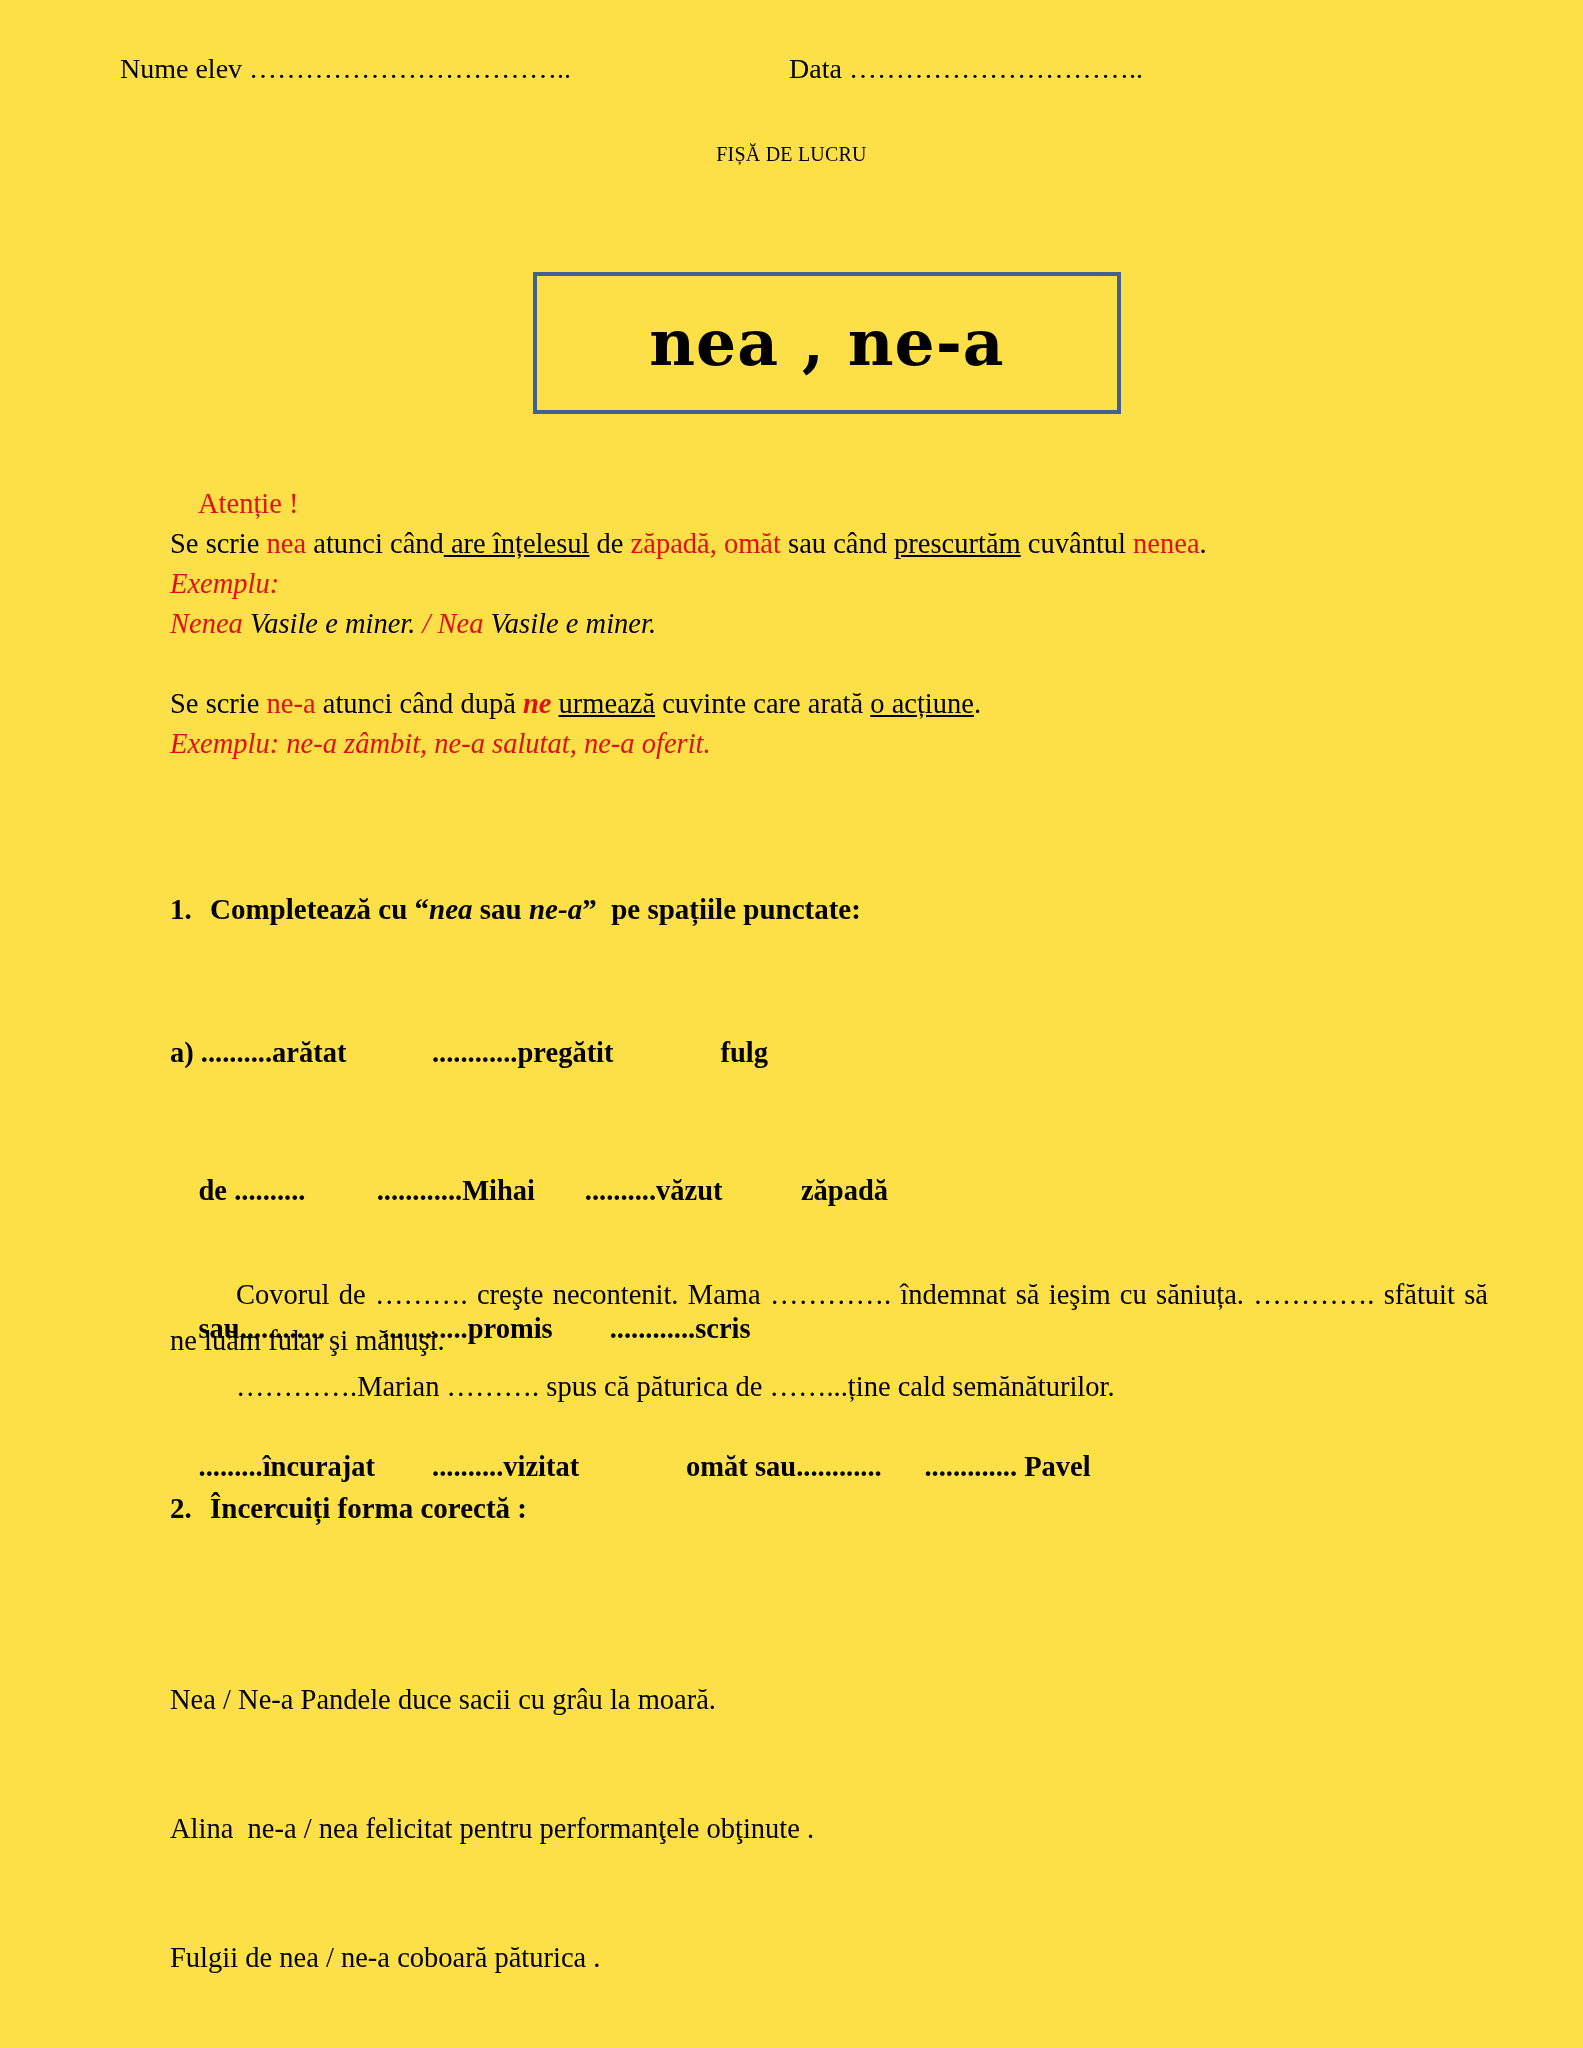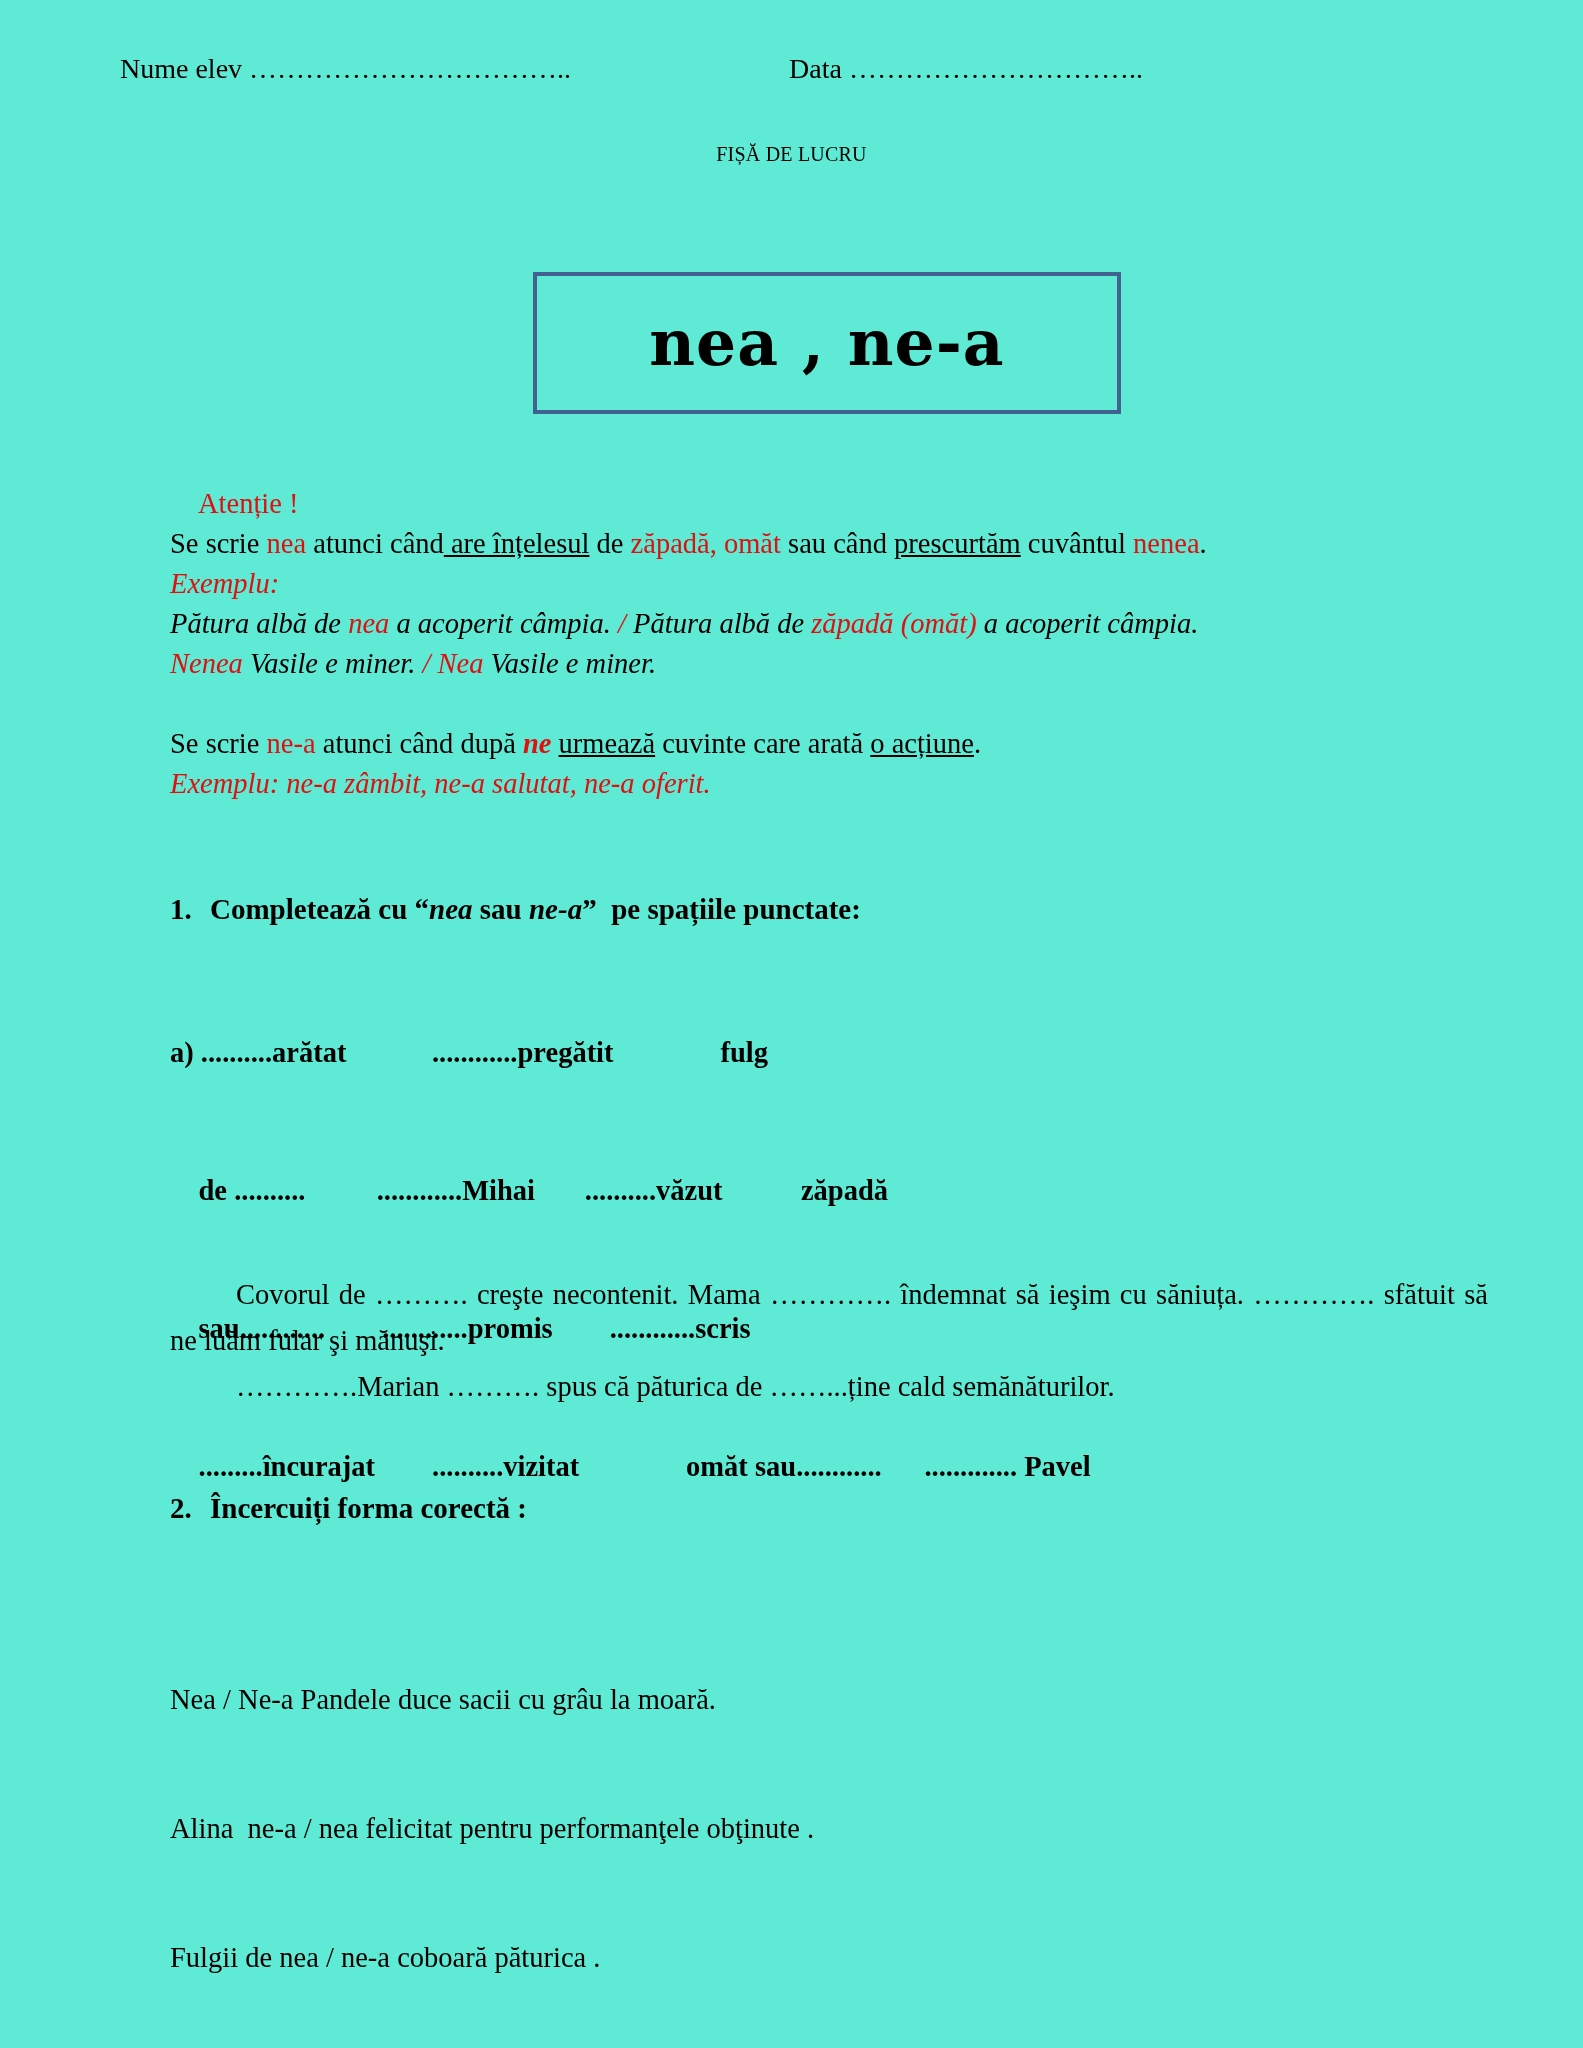--- a/index.html
+++ b/index.html
@@ -9,21 +9,21 @@
   }
   body {
     font-family: "Liberation Serif", "DejaVu Serif", serif;
     color: #000000;
   }
   .page {
     position: relative;
     width: 1583px;
     height: 2048px;
     margin: 0 auto;
-    background: #5eead4;
+    background: #fde047;
     box-sizing: border-box;
     padding: 8px;
     overflow: hidden;
   }
 
   
   .header-row {
     position: absolute;
     top: 52px;
     left: 120px;
@@ -149,21 +149,20 @@
     <span class="title-text">nea , ne-a</span>
   </div>
 
   <div class="notes">
     <p><span class="red" style="color: rgb(224, 16, 16); margin-left: 28px;">Atenție !</span></p>
 
     <p><span>Se scrie </span><span class="red" style="color: rgb(224, 16, 16);">nea</span><span> atunci când</span><span class="ul"> are înțelesul</span><span> de </span><span class="red" style="color: rgb(224, 16, 16);">zăpadă, omăt</span><span>  sau când </span><span class="ul">prescurtăm</span><span> cuvântul </span><span class="red" style="color: rgb(224, 16, 16);">nenea</span><span>.</span></p>
 
     <p><span class="red-i" style="color: rgb(224, 16, 16);">Exemplu:</span></p>
 
-    <p><span class="it">Pătura albă de </span><span class="red-i" style="color: rgb(224, 16, 16);">nea</span><span class="it"> a acoperit câmpia.</span><span class="red-i" style="color: rgb(224, 16, 16);"> / </span><span class="it">Pătura albă de </span><span class="red-i" style="color: rgb(224, 16, 16);">zăpadă (omăt)</span><span class="it"> a acoperit câmpia.</span></p>
 
     <p><span class="red-i" style="color: rgb(224, 16, 16);">Nenea</span><span class="it"> Vasile e miner.</span><span class="red-i" style="color: rgb(224, 16, 16);"> /  </span><span class="red-i" style="color: rgb(224, 16, 16);">Nea</span><span class="it"> Vasile e miner.</span></p>
 
     <p class="spacer-line">&nbsp;</p>
 
     <p><span>Se scrie </span><span class="red" style="color: rgb(224, 16, 16);">ne-a</span><span> atunci când după </span><span class="red-bi" style="color: rgb(224, 16, 16);">ne</span><span> </span><span class="ul">urmează</span><span> cuvinte care arată </span><span class="ul">o acțiune</span><span>.</span></p>
 
     <p><span class="red-i" style="color: rgb(224, 16, 16);">Exemplu: ne-a zâmbit, ne-a salutat, ne-a oferit.</span></p>
   </div>
 

